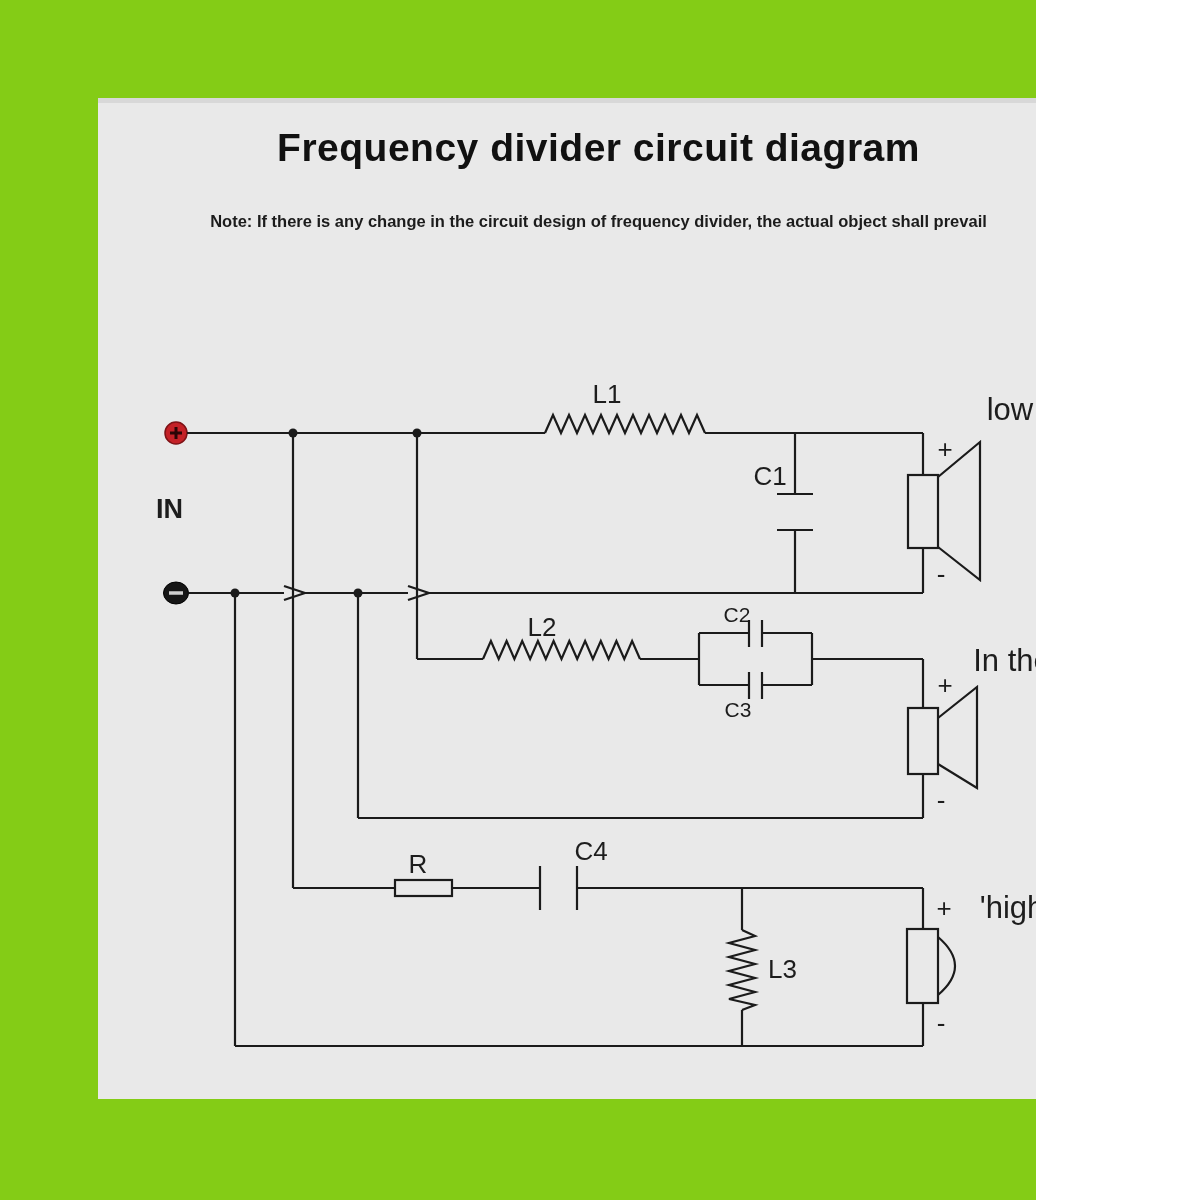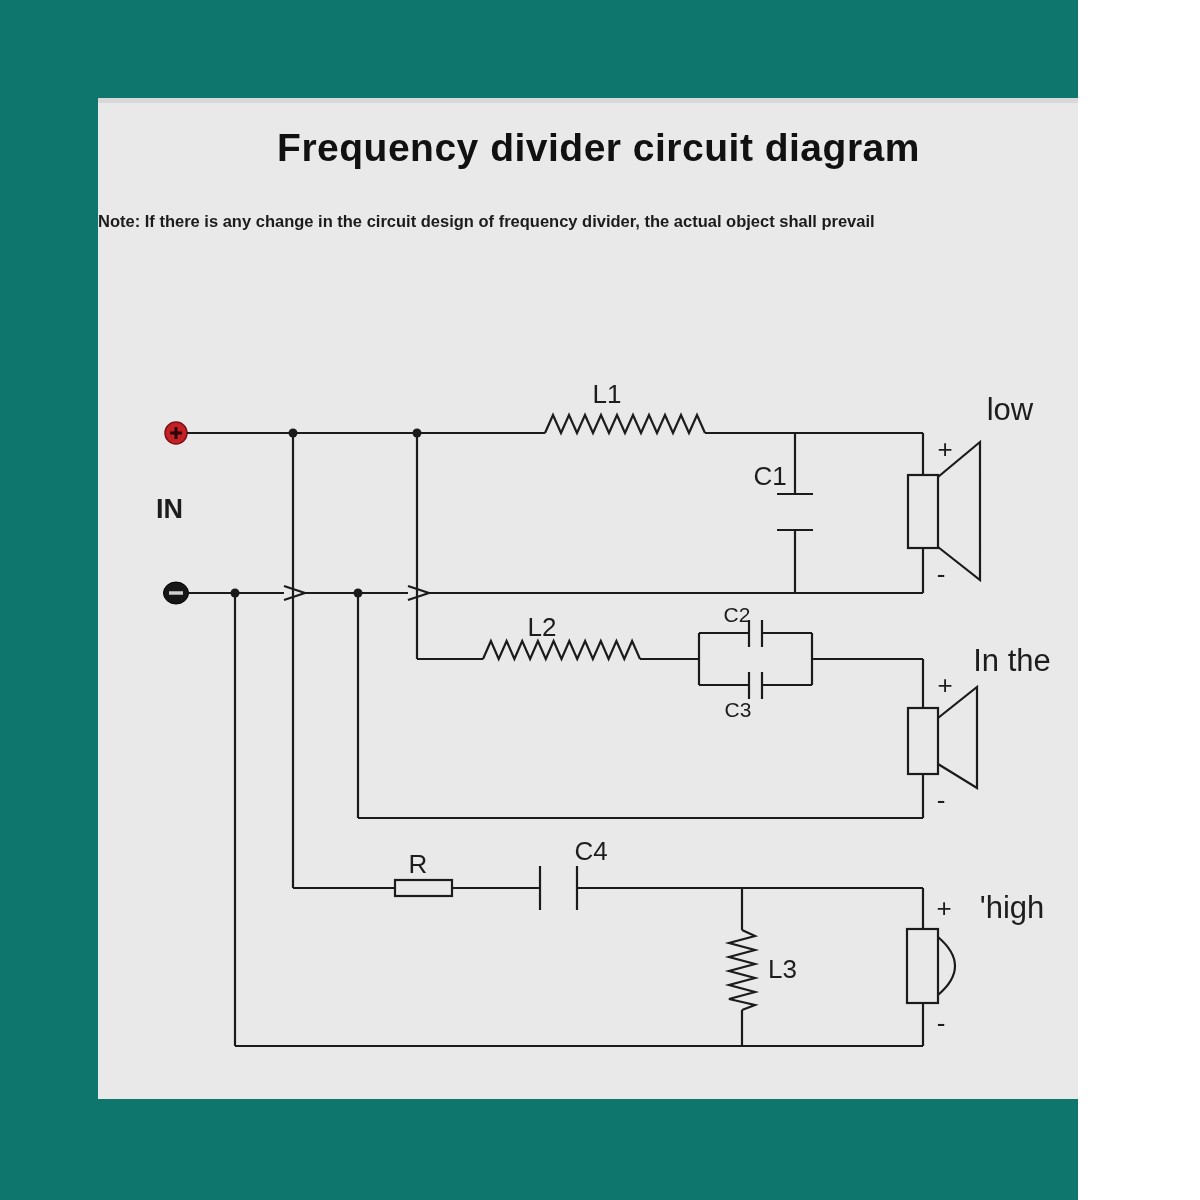--- a/index.html
+++ b/index.html
@@ -1,22 +1,22 @@
 <!DOCTYPE html>
 <html><head>
 <meta charset="utf-8">
 <style>
   html,body{margin:0;padding:0;background:#ffffff;}
-  .canvas{position:relative;width:1036px;height:1200px;background:#0f766e;overflow:hidden;
-          font-family:"Liberation Sans",sans-serif;padding-left:42px;}
+  .canvas{position:relative;width:1036px;height:1200px;background:#84cc16;overflow:hidden;
+          font-family:"Liberation Sans",sans-serif;}
   .panel{position:absolute;left:98px;top:98px;width:1001px;height:1001px;
          background:#e9e9e9;border-top:5px solid #d8d8d8;box-sizing:border-box;}
   .title{position:absolute;left:98px;top:126px;width:1001px;text-align:center;
          font-size:39px;font-weight:bold;color:#111;letter-spacing:0.5px;}
-  .note{position:absolute;left:98px;top:212px;width:1001px;
+  .note{position:absolute;left:98px;top:212px;width:1001px;text-align:center;
         font-size:16.5px;font-weight:bold;color:#1c1c1c;}
   svg.circuit{position:absolute;left:0;top:0;}
   svg.circuit line, svg.circuit polyline, svg.circuit rect.comp, svg.circuit path.comp{
       stroke:#1b1b1b;stroke-width:2.2;fill:none;}
   svg.circuit text{fill:#1d1d1d;font-family:"Liberation Sans",sans-serif;}
   .lbl{font-size:26px;}
   .lbl-sm{font-size:21px;}
   .spk-name{font-size:31px;fill:#2a2a2a;}
   .pm{font-size:26px;}
   .in-lbl{font-size:27px;font-weight:bold;}

